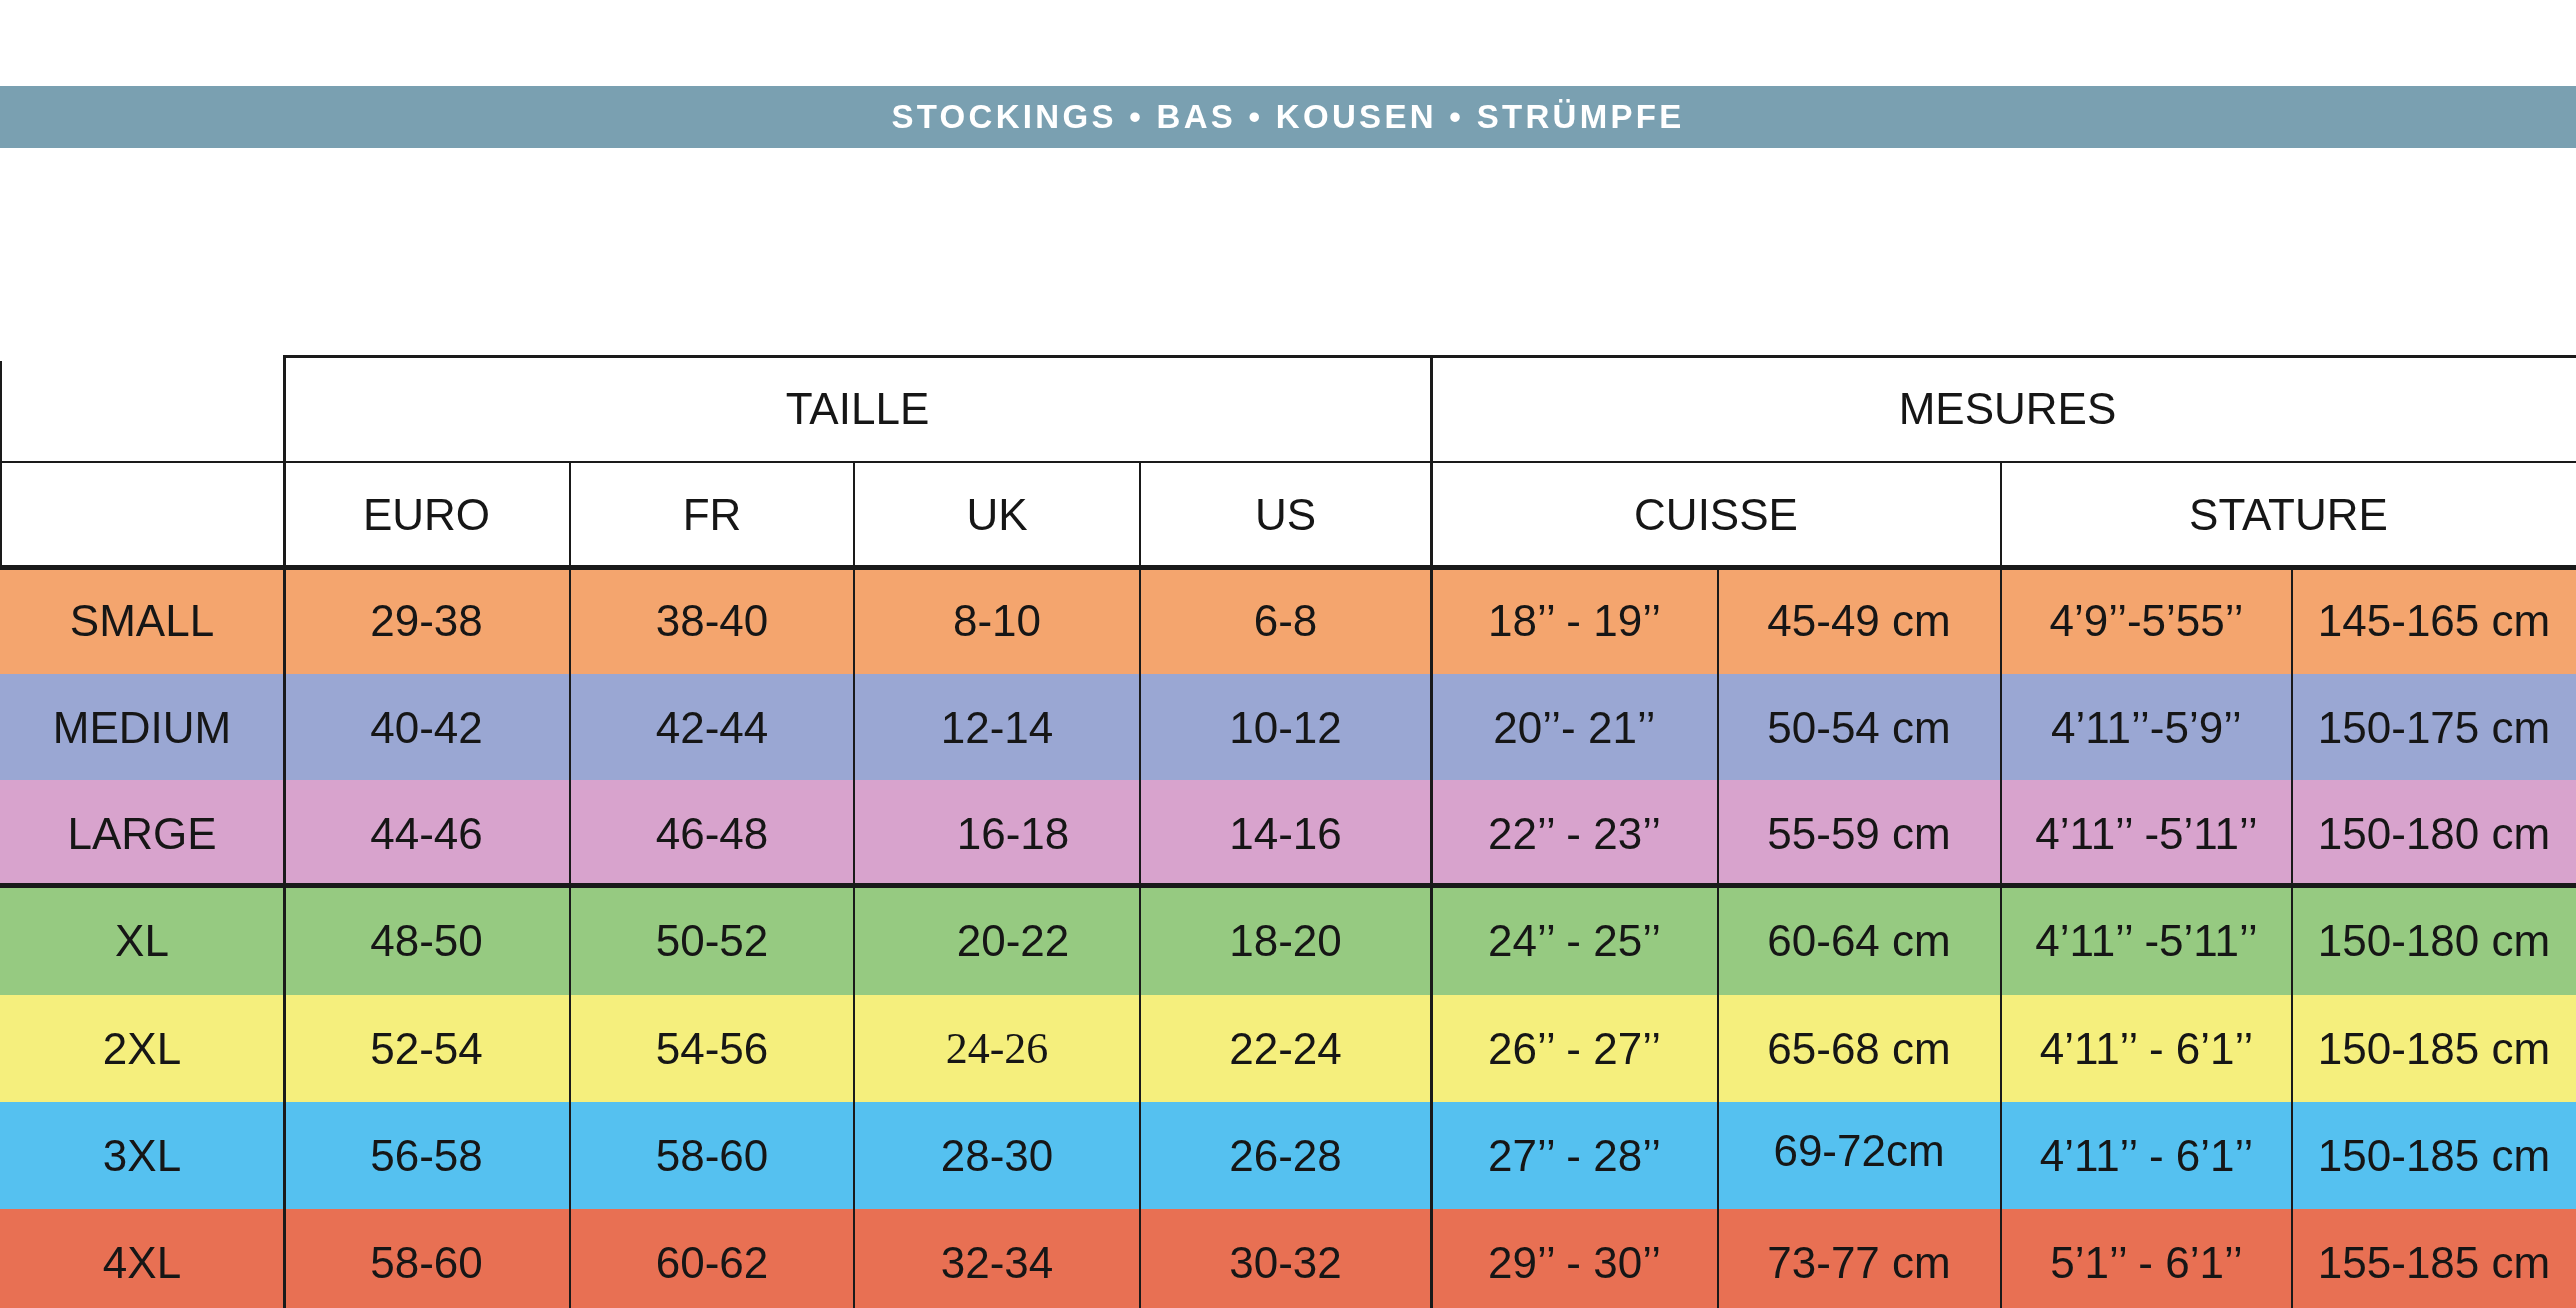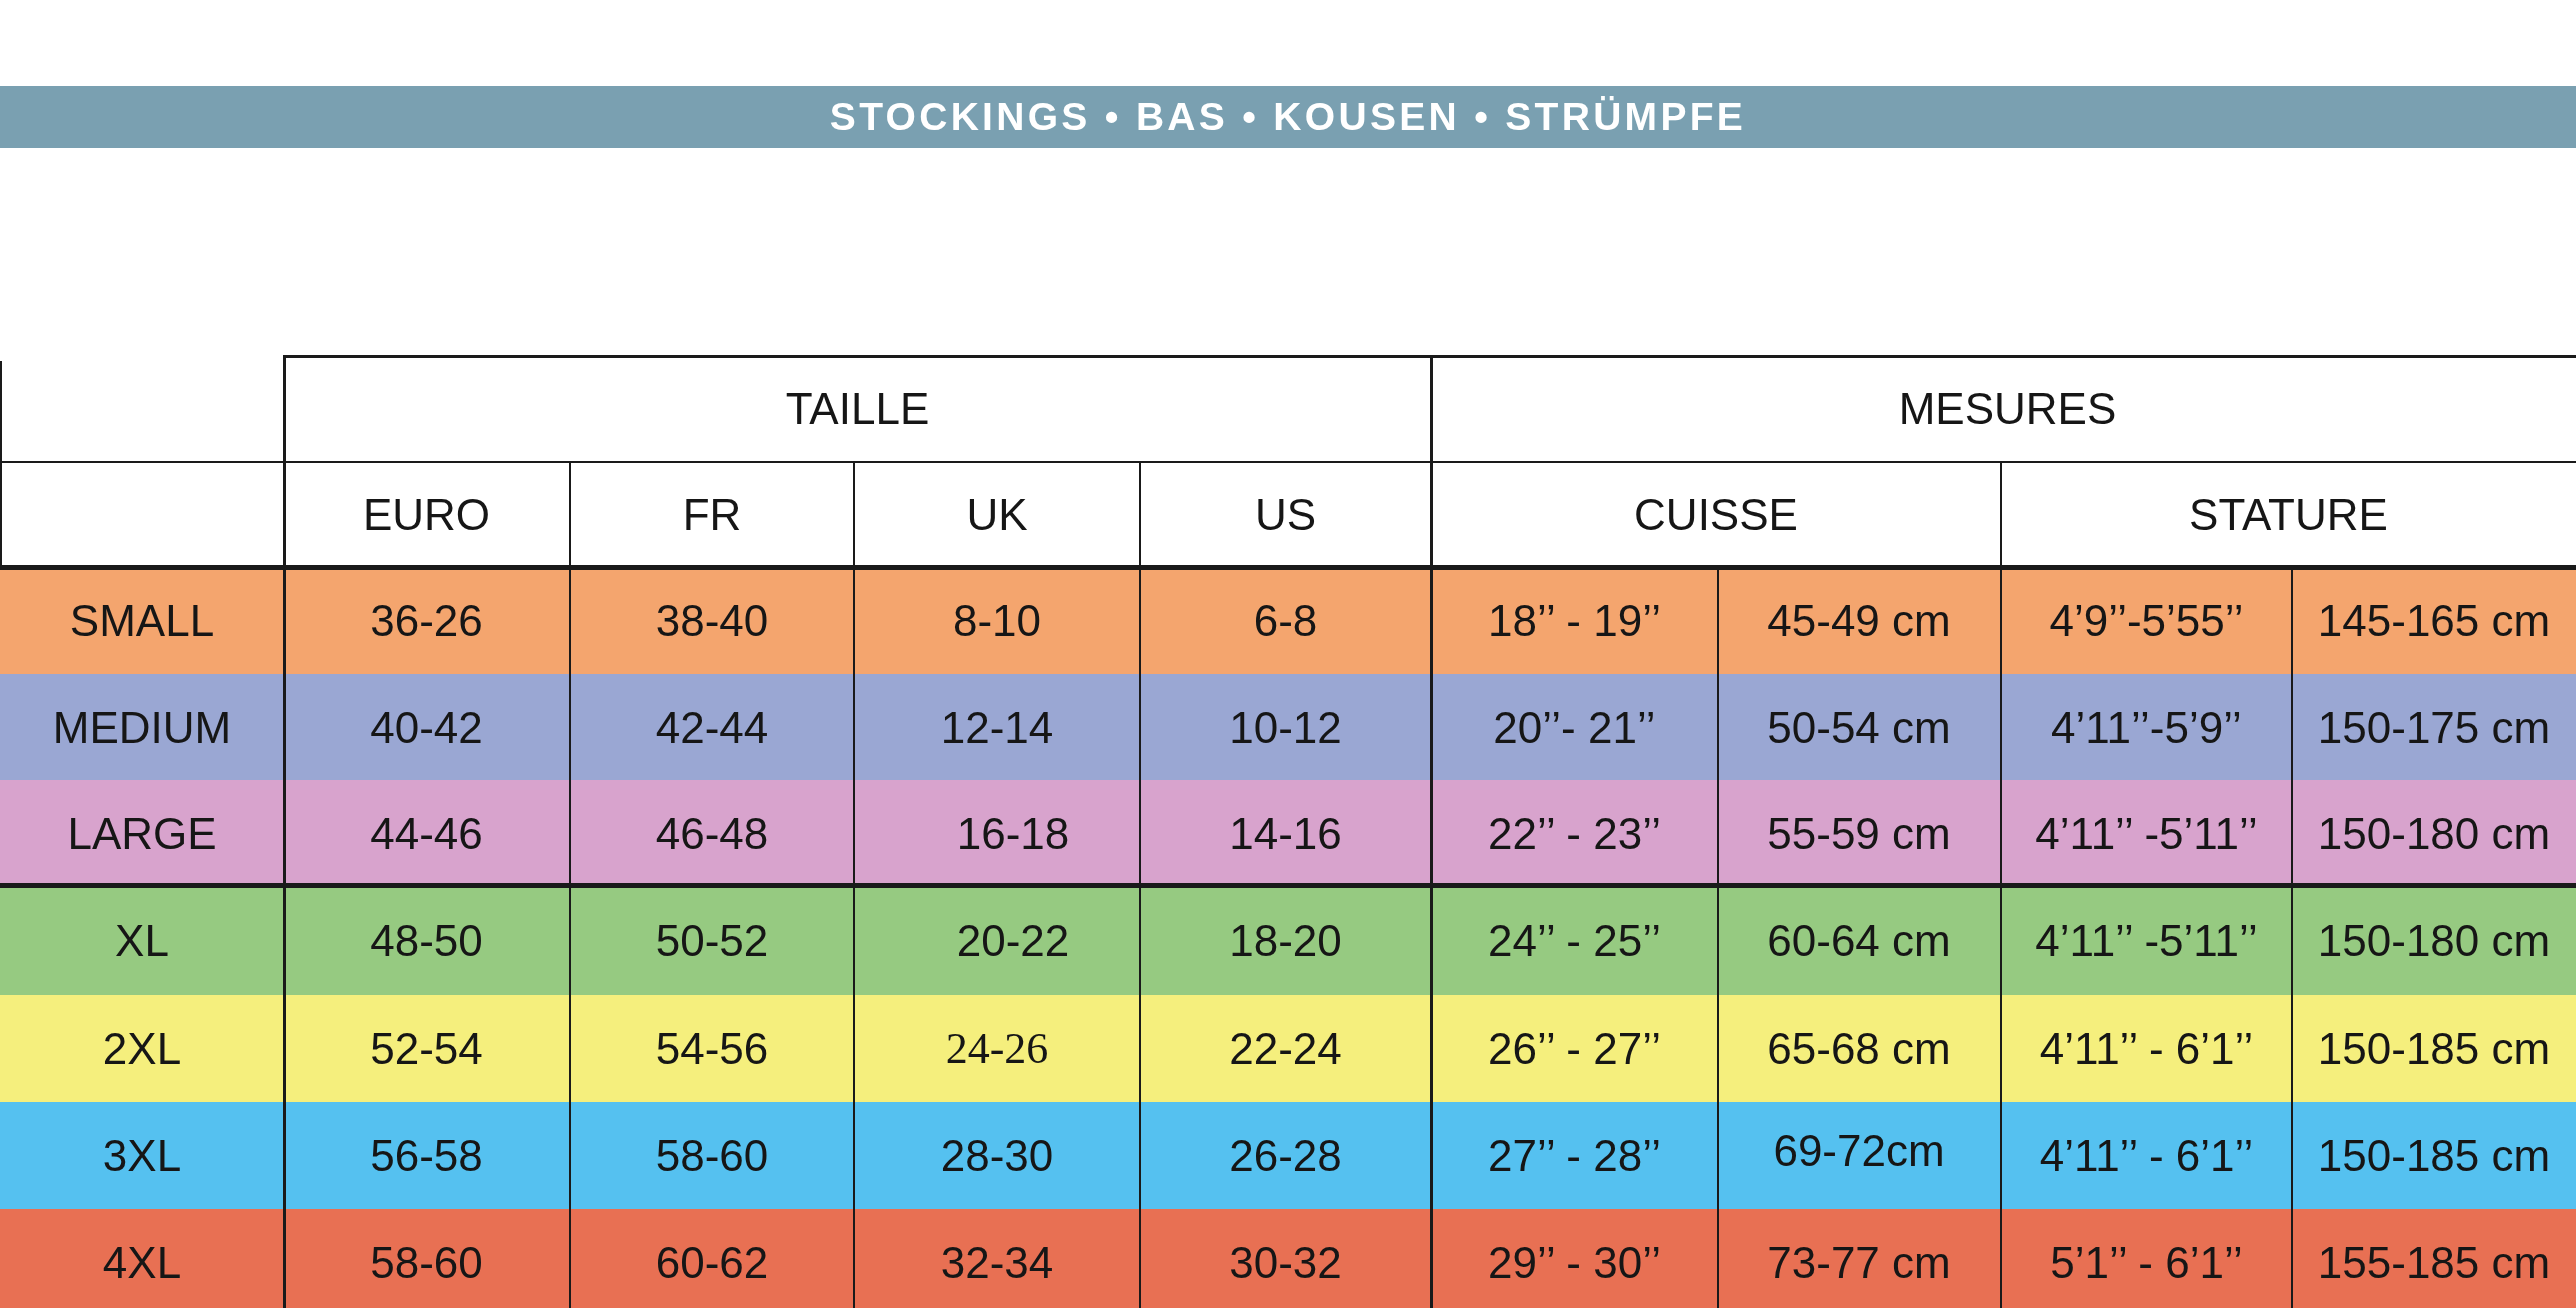--- a/index.html
+++ b/index.html
@@ -1,19 +1,19 @@
 <!DOCTYPE html>
 <html><head>
 <meta charset="utf-8">
 <style>
   html,body{margin:0;padding:0;background:#ffffff;}
   body{width:2576px;height:1308px;overflow:hidden;font-family:"Liberation Sans",sans-serif;}
   .stage{position:relative;width:2576px;height:1308px;background:#ffffff;overflow:hidden;}
   .banner{position:absolute;left:0;top:86px;width:2576px;height:62px;display:flex;align-items:center;justify-content:center;}
-  .banner-title{color:#ffffff;font-weight:bold;font-size:39px;letter-spacing:3.3px;white-space:nowrap;}
+  .banner-title{color:#ffffff;font-weight:bold;font-size:33px;letter-spacing:3.3px;white-space:nowrap;}
   .stripe{position:absolute;left:0;width:2576px;}
   .cell{position:absolute;display:flex;align-items:center;justify-content:center;color:#161616;font-size:44px;white-space:nowrap;}
   .hline,.vline{position:absolute;background:#1a1a1a;}
 </style>
 </head>
 <body>
 
 <div class="stage">
   <div class="banner" id="banner" style="background: rgb(122, 160, 177);">
     <span class="banner-title">STOCKINGS • BAS • KOUSEN • STRÜMPFE</span>
@@ -28,21 +28,21 @@
       <div class="stripe" style="top: 1209px; height: 107px; background: rgb(232, 112, 83);"></div>
       <div class="cell" style="left: 284px; top: 356px; width: 1147px; height: 106px;">TAILLE</div>
       <div class="cell" style="left: 1431px; top: 356px; width: 1153px; height: 106px;">MESURES</div>
       <div class="cell" style="left: 284px; top: 462px; width: 285px; height: 105px;">EURO</div>
       <div class="cell" style="left: 570px; top: 462px; width: 284px; height: 105px;">FR</div>
       <div class="cell" style="left: 854px; top: 462px; width: 286px; height: 105px;">UK</div>
       <div class="cell" style="left: 1140px; top: 462px; width: 291px; height: 105px;">US</div>
       <div class="cell" style="left: 1431px; top: 462px; width: 570px; height: 105px;">CUISSE</div>
       <div class="cell" style="left: 2001px; top: 462px; width: 575px; height: 105px;">STATURE</div>
       <div class="cell" style="left: 0px; top: 567px; width: 284px; height: 107px;">SMALL</div>
-      <div class="cell" style="left: 284px; top: 567px; width: 285px; height: 107px;">36-26</div>
+      <div class="cell" style="left: 284px; top: 567px; width: 285px; height: 107px;">29-38</div>
       <div class="cell" style="left: 570px; top: 567px; width: 284px; height: 107px;">38-40</div>
       <div class="cell" style="left: 854px; top: 567px; width: 286px; height: 107px;">8-10</div>
       <div class="cell" style="left: 1140px; top: 567px; width: 291px; height: 107px;">6-8</div>
       <div class="cell" style="left: 1431px; top: 567px; width: 287px; height: 107px;">18’’ - 19’’</div>
       <div class="cell" style="left: 1718px; top: 567px; width: 282px; height: 107px;">45-49 cm</div>
       <div class="cell" style="left: 2001px; top: 567px; width: 291px; height: 107px;">4’9’’-5’55’’</div>
       <div class="cell" style="left: 2292px; top: 567px; width: 284px; height: 107px;">145-165 cm</div>
       <div class="cell" style="left: 0px; top: 674px; width: 284px; height: 107px;">MEDIUM</div>
       <div class="cell" style="left: 284px; top: 674px; width: 285px; height: 107px;">40-42</div>
       <div class="cell" style="left: 570px; top: 674px; width: 284px; height: 107px;">42-44</div>

